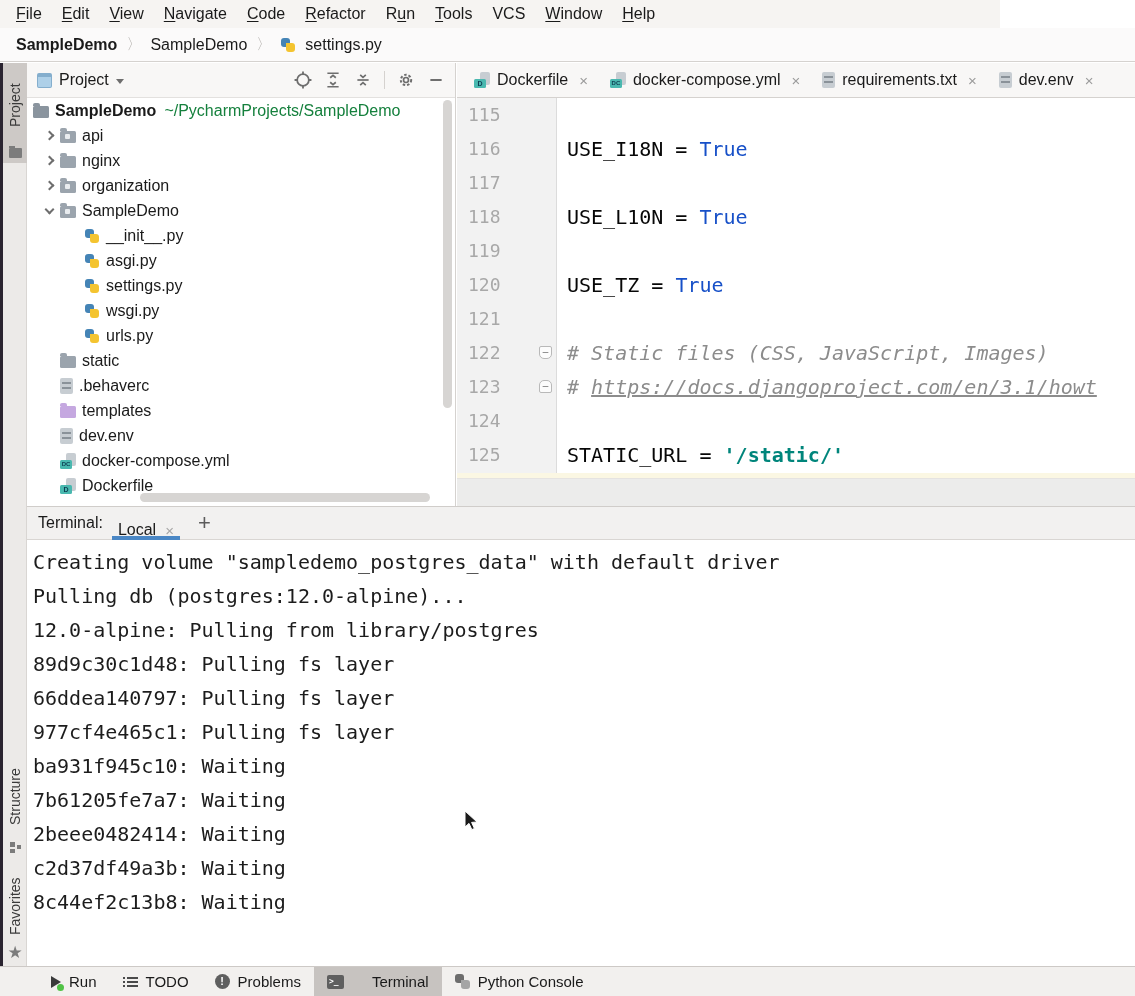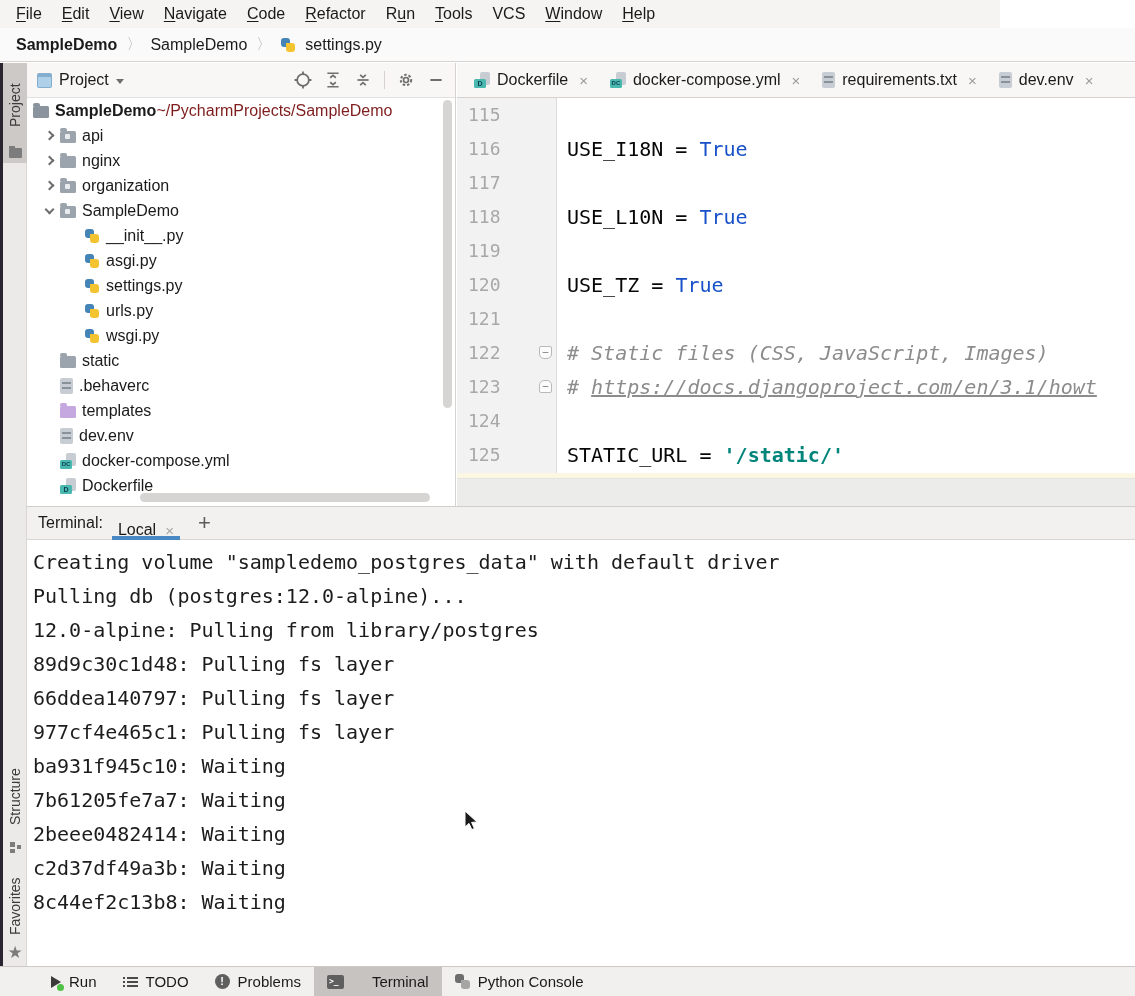--- a/index.html
+++ b/index.html
@@ -47,21 +47,21 @@
     border-top:4px solid #84aecd; border-radius:2px; }
   .dd-arrow { width:0; height:0; border-left:4px solid transparent;
     border-right:4px solid transparent; border-top:5px solid #6e6e6e; margin-top:2px; }
   #project-toolbar { margin-left:auto; display:flex; align-items:center; gap:12px; }
   #project-toolbar .sep { width:1px; height:18px; background:#d5d2cf; }
   #project-tree { position:relative; height:407px; overflow:hidden; font-size:16px; }
   .tree-row { height:25px; display:flex; align-items:center; white-space:nowrap;
     overflow:hidden; }
   .tree-label { margin-left:6px; }
   .tree-label.bold { font-weight:bold; }
-  .tree-suffix { color:#7f1d1d; }
+  .tree-suffix { margin-left:8px; color:#15803d; }
   .chev-slot { width:22px; display:flex; align-items:center; justify-content:center;
     flex:0 0 22px; }
   .chev { width:7px; height:7px; border-right:2px solid #6e6e6e;
     border-bottom:2px solid #6e6e6e; display:inline-block; }
   .chev.right { transform:rotate(-45deg); }
   .chev.down  { transform:rotate(45deg); margin-top:-3px; }
 
   
   .ic { position:relative; display:inline-block; flex:0 0 auto; }
   .ic-folder, .ic-folder-pkg, .ic-folder-root, .ic-folder-purple {
@@ -295,25 +295,25 @@
       <div class="tree-row" style="padding-left: 57px;">
         <span class="ic ic-python"></span>
         <span class="tree-label">asgi.py</span>
       </div>
       <div class="tree-row" style="padding-left: 57px;">
         <span class="ic ic-python"></span>
         <span class="tree-label">settings.py</span>
       </div>
       <div class="tree-row" style="padding-left: 57px;">
         <span class="ic ic-python"></span>
-        <span class="tree-label">urls.py</span>
+        <span class="tree-label">wsgi.py</span>
       </div>
       <div class="tree-row" style="padding-left: 57px;">
         <span class="ic ic-python"></span>
-        <span class="tree-label">wsgi.py</span>
+        <span class="tree-label">urls.py</span>
       </div>
       <div class="tree-row" style="padding-left: 11px;">
         <span class="chev-slot"></span>
         <span class="ic ic-folder"></span>
         <span class="tree-label">static</span>
       </div>
       <div class="tree-row" style="padding-left: 11px;">
         <span class="chev-slot"></span>
         <span class="ic ic-file-text"></span>
         <span class="tree-label">.behaverc</span>

